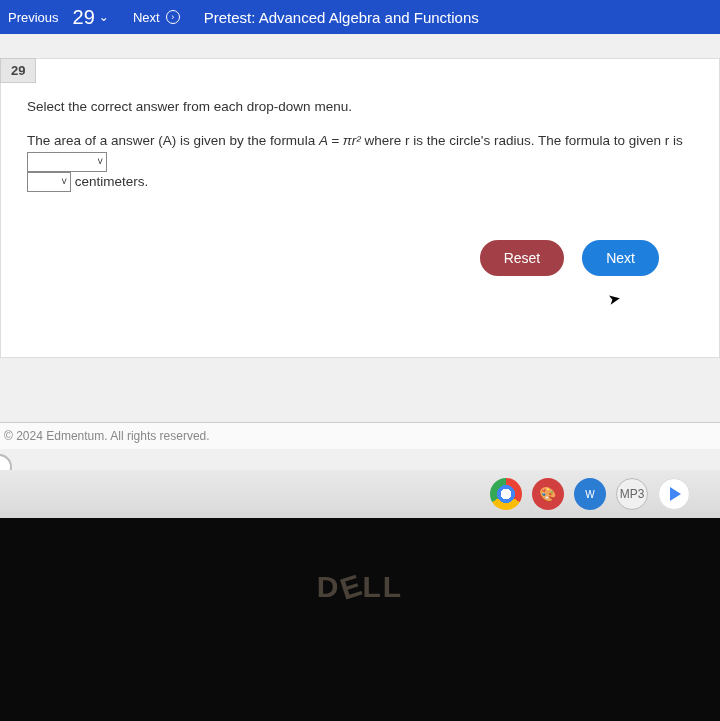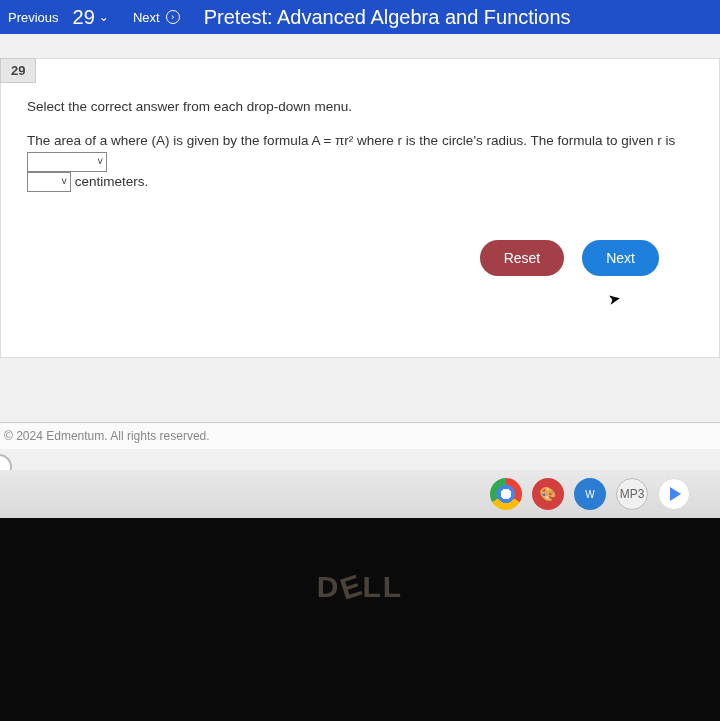--- a/index.html
+++ b/index.html
@@ -22,21 +22,21 @@
   }
   .topbar .prev { margin-right: 14px; font-size: 13px; }
   .topbar .qnum { font-size: 20px; margin-right: 4px; }
   .topbar .caret { font-size: 12px; margin-right: 24px; }
   .topbar .next { margin-right: 6px; font-size: 13px; }
   .topbar .next-arrow {
     width: 14px; height: 14px; border:1.5px solid #fff; border-radius:50%;
     display:inline-flex; align-items:center; justify-content:center;
     font-size:9px; margin-right: 24px;
   }
-  .topbar .title { font-size: 20px; }
+  .topbar .title { font-size: 15px; }
   .page {
     background: #fff;
     margin: 24px 0 0 0;
     border: 1px solid #ddd;
     min-height: 300px;
   }
   .qtab {
     background: #e6e6e6;
     border: 1px solid #ccc;
     display: inline-block;
@@ -47,21 +47,21 @@
     margin-top: -1px;
     margin-left: -1px;
   }
   .content {
     padding: 14px 26px 24px 26px;
     font-size: 13.5px;
     color: #333;
     line-height: 1.5;
   }
   .content p { margin-bottom: 14px; }
-  .formula { }
+  .formula { font-style: italic; }
   .dd {
     display: inline-block;
     border: 1px solid #888;
     background: #fff;
     height: 20px;
     vertical-align: middle;
     position: relative;
     font-size: 11px;
   }
   .dd.wide { width: 80px; }
@@ -180,21 +180,21 @@
   <span class="next">Next</span>
   <span class="next-arrow">›</span>
   <span class="title">Pretest: Advanced Algebra and Functions</span>
 </div>
 
 <div class="page">
   <div class="qtab">29</div>
   <div class="content">
     <p>Select the correct answer from each drop-down menu.</p>
     <p>
-      <span>The area of a where (A) is given by the formula </span><span class="formula">A = πr²</span><span> where r is the circle's radius. The formula to given r is </span><span class="dd wide"></span>
+      <span>The area of a answer (A) is given by the formula </span><span class="formula">A = πr²</span><span> where r is the circle's radius. The formula to given r is </span><span class="dd wide"></span>
       <br>
       <span class="dd narrow"></span><span> centimeters.</span>
     </p>
   </div>
   <div class="btnrow">
     <button class="btn reset">Reset</button>
     <button class="btn next">Next</button>
   </div>
 </div>
 

